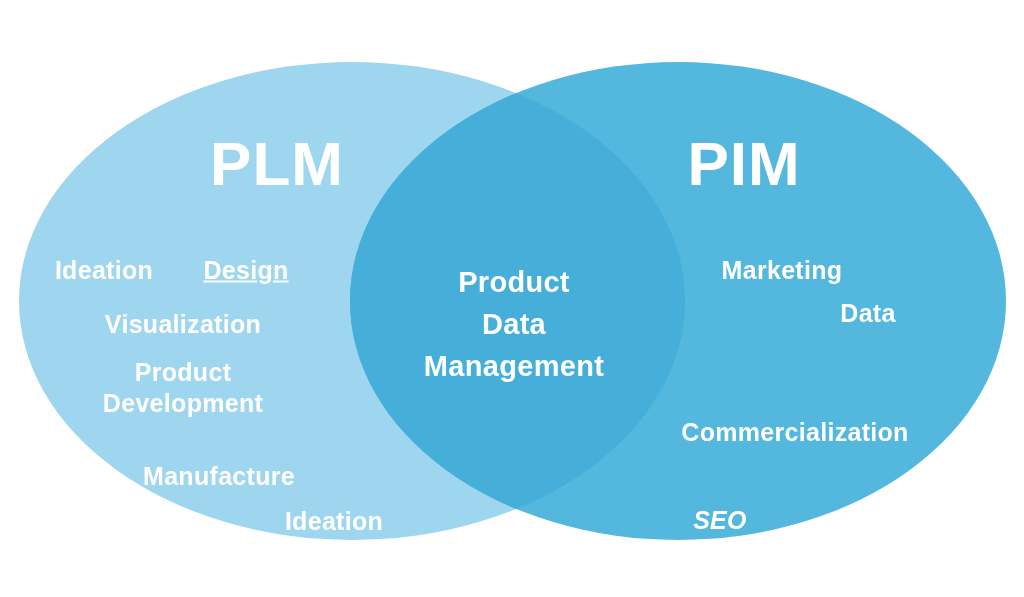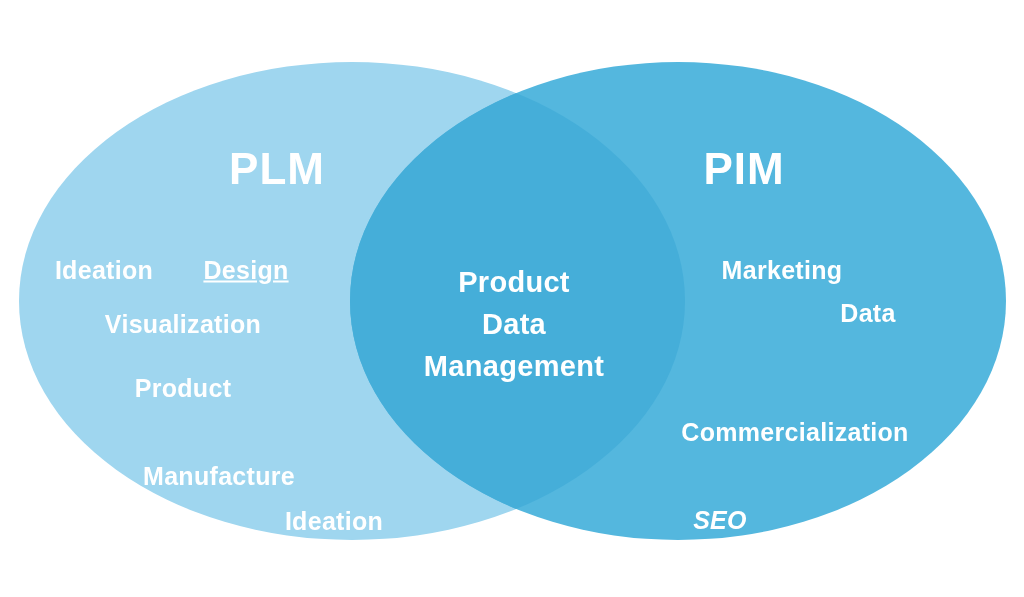--- a/index.html
+++ b/index.html
@@ -22,23 +22,22 @@
   }
   .label {
     position: absolute;
     transform: translate(-50%, -50%);
     color: var(--text, #ffffff);
     font-weight: 700;
     white-space: nowrap;
     text-align: center;
   }
   .circle-title {
-    font-size: 44px;
+    font-size: 62px;
     letter-spacing: 1px;
-    margin-top: 6px;
   }
   .item {
     font-size: 25px;
     letter-spacing: 0.3px;
     margin-top: 36px;
   }
   .two-line {
     line-height: 31px;
   }
   .center-label {
@@ -66,20 +65,21 @@
   <div class="label circle-title" style="left:277px; top:163px;">PLM</div>
 
   <div class="label item" style="left:104px; top:234px;">Ideation</div>
 
   <div class="label item" style="left:246px; top:234px;text-decoration:underline;">Design</div>
 
   <div class="label item" style="left:183px; top:288px;">Visualization</div>
 
   <div class="label item two-line" style="left:183px; top:352px;">
     <div>Product</div>
+    <div>Development</div>
   </div>
 
   <div class="label item" style="left:219px; top:440px;">Manufacture</div>
 
   <div class="label item" style="left:334px; top:485px;">Ideation</div>
 
   <div class="label center-label" style="left:514px; top:324px;">
     <div>Product</div>
     <div>Data</div>
     <div>Management</div>

